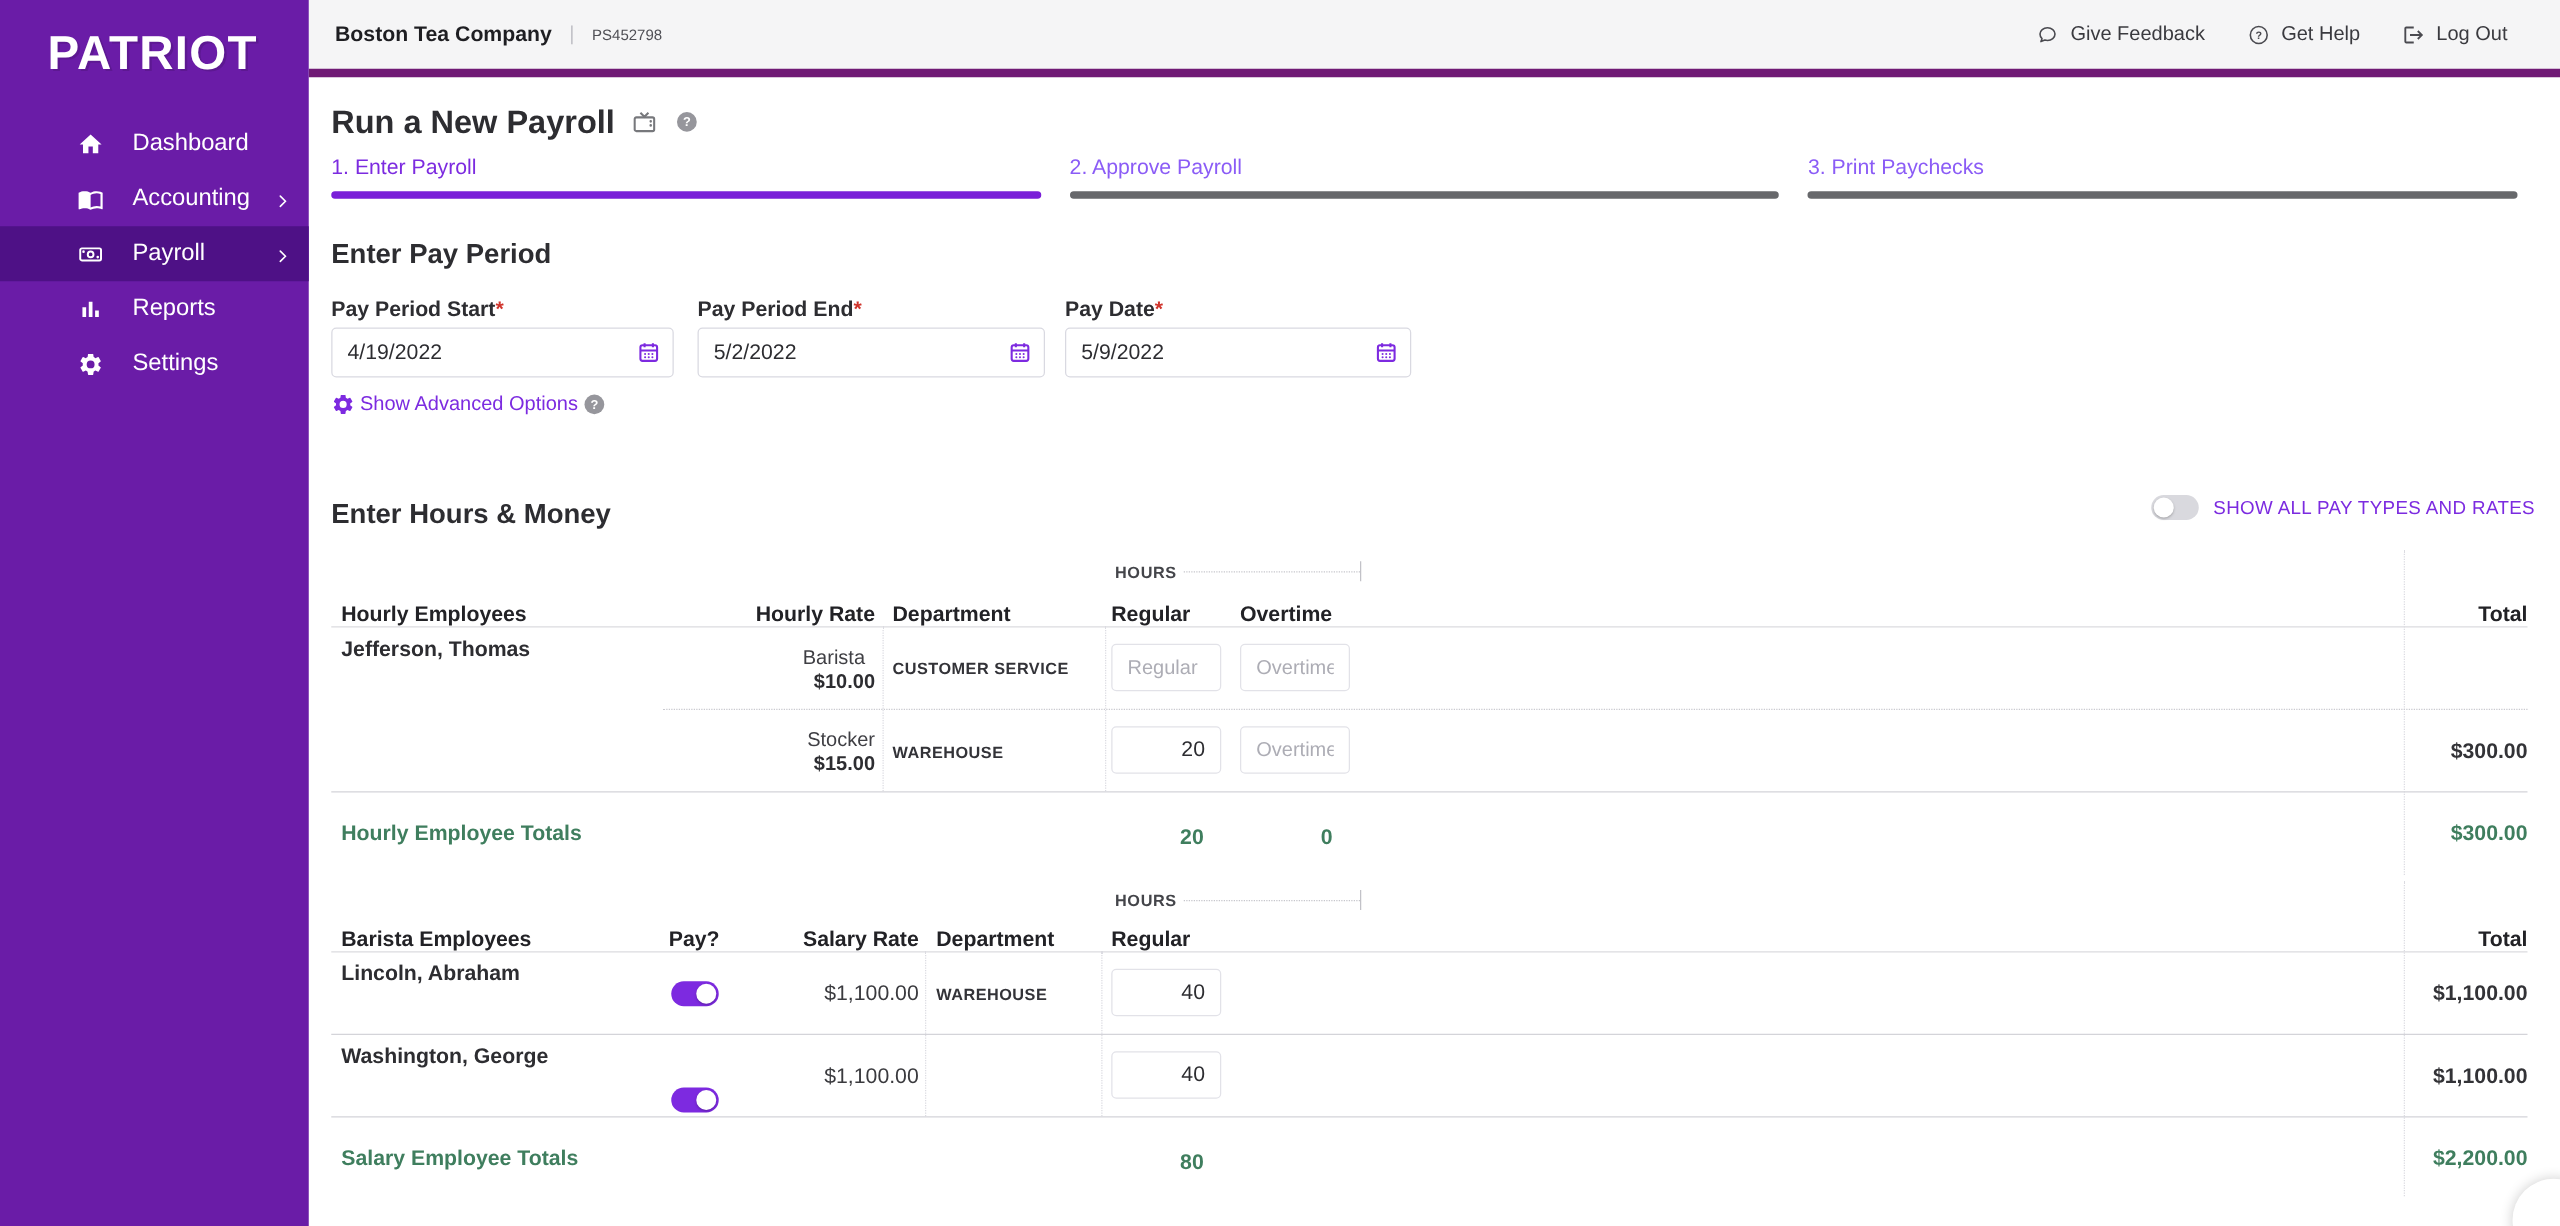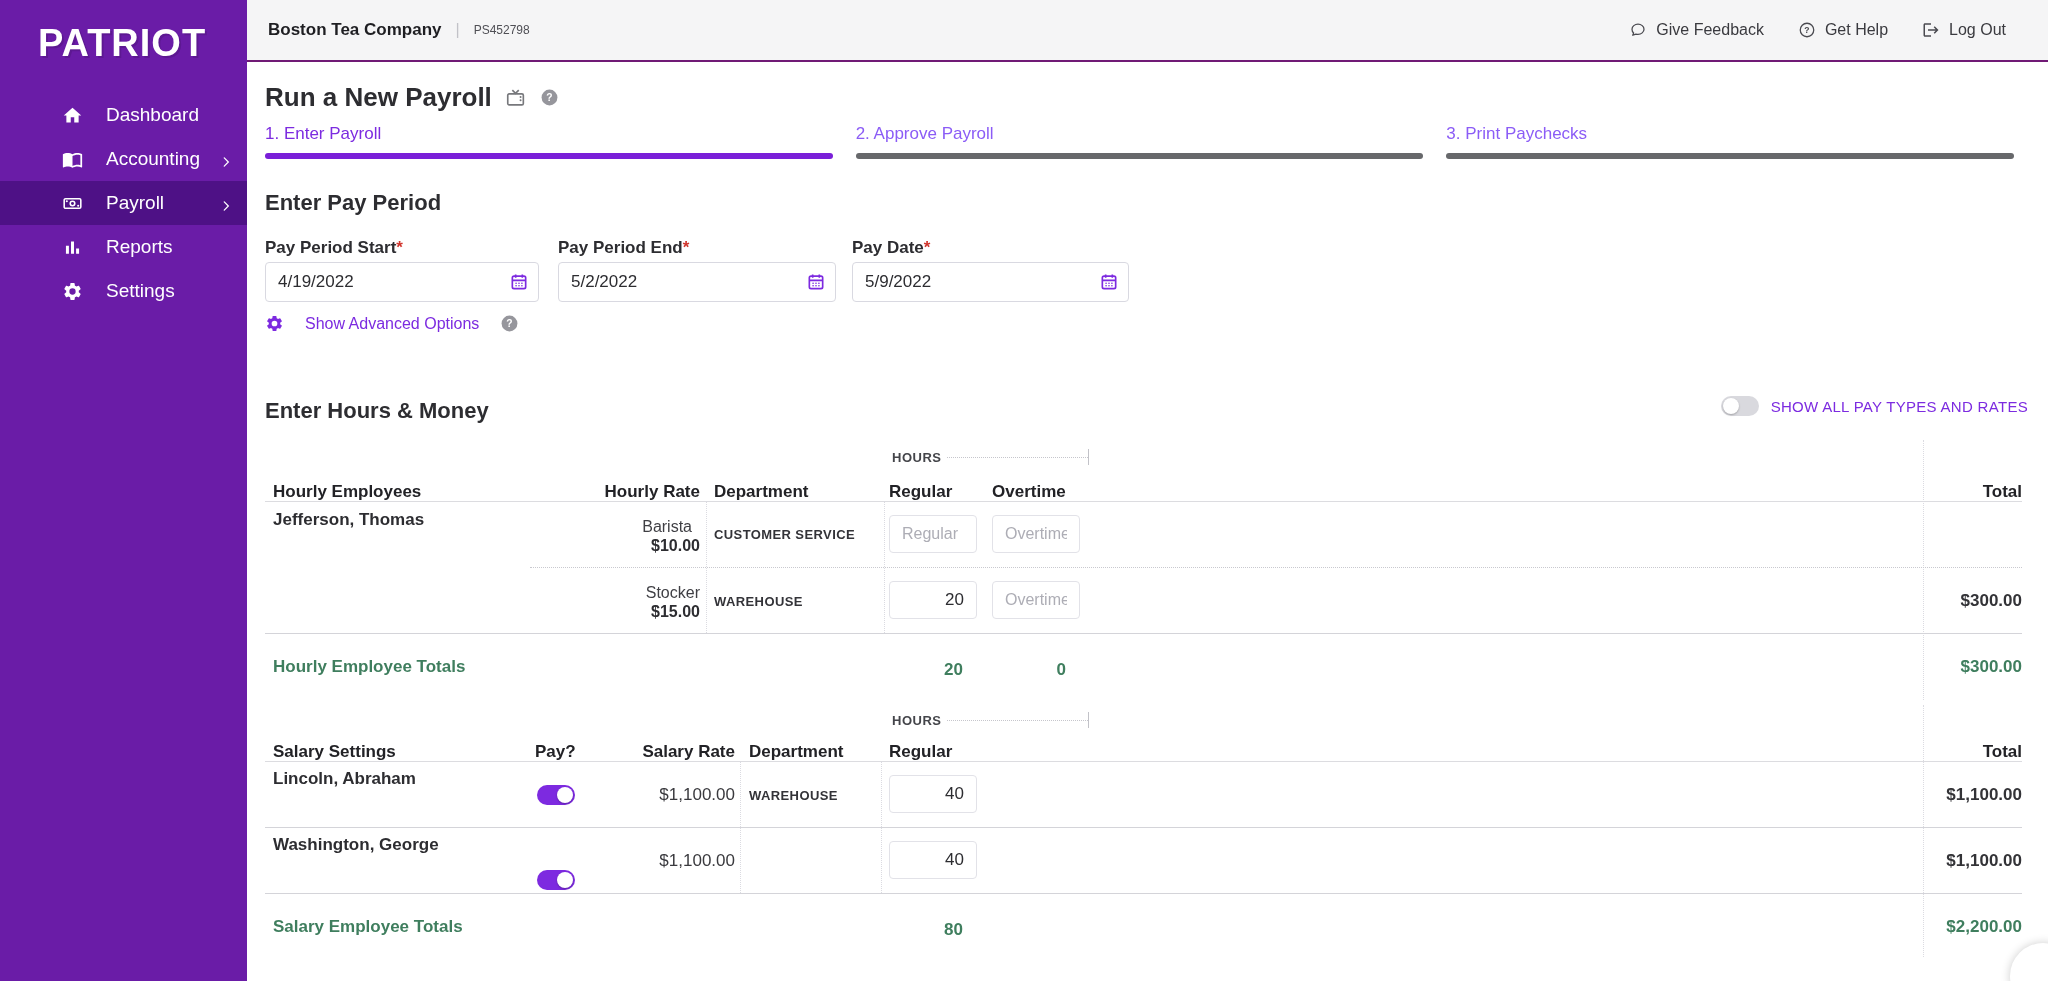--- a/index.html
+++ b/index.html
@@ -11,21 +11,21 @@
   .logo { position:absolute; left:38px; top:22px; font-size:38px; font-weight:800; letter-spacing:1px; color:#fff;
           text-shadow:2px 2px 0 rgba(0,0,0,0.12); }
   #nav { position:absolute; top:93px; left:0; width:247px; }
   .nav-item { display:flex; align-items:center; height:44px; padding:0 14px 0 62px; color:#fff; font-size:19px; cursor:pointer; }
   .nav-item.active { background:#4E1186; }
   .nav-icon { width:21px; height:21px; margin-right:23px; flex:0 0 21px; display:flex; align-items:center; }
   .nav-icon svg { width:21px; height:21px; }
   .nav-chevron { margin-left:auto; width:14px; height:14px; }
 
   
-  #topbar { position:absolute; left:247px; top:0; width:1801px; height:62px; background:#F5F5F6; border-bottom:2px solid #701a75;
+  #topbar { position:absolute; left:247px; top:0; width:1801px; height:62px; background:#F5F5F6; border-bottom:7px solid #701a75;
             display:flex; align-items:center; }
   .tb-left { display:flex; align-items:center; gap:14px; padding-left:21px; }
   .tb-company { font-size:17px; font-weight:bold; color:#1E1E22; }
   .tb-divider { color:#C2C2C8; font-size:16px; }
   .tb-account { font-size:12px; color:#4F4F55; }
   .tb-right { margin-left:auto; display:flex; align-items:center; gap:34px; padding-right:42px; }
   .tb-link { display:flex; align-items:center; gap:9px; font-size:16px; color:#3A3A3F; cursor:pointer; }
   .tb-link svg { width:18px; height:18px; }
 
   
@@ -44,21 +44,21 @@
 
   .section-heading { font-size:22px; font-weight:bold; color:#2D2D31; }
 
   .field-label { font-size:17px; font-weight:bold; color:#2D2D31; }
   .req { color:#D0342C; }
   .date-box { position:absolute; height:40px; border:1px solid #D9D9E1; border-radius:4px; background:#fff; }
   .date-box input { width:100%; height:100%; border:none; outline:none; background:transparent; font-size:17px; color:#2D2D31;
                     padding:0 36px 0 12px; font-family:"Liberation Sans", sans-serif; }
   .cal-icon { position:absolute; right:9px; top:9px; width:20px; height:20px; }
 
-  .adv-row { left:18px; top:252px; display:flex; align-items:center; gap:21px; }
+  .adv-row { left:18px; top:252px; display:flex; align-items:center; gap:4px; }
   .adv-link { font-size:16px; color:#7C2BE0; cursor:pointer; }
   .q-gray { width:19px; height:19px; display:inline-flex; }
 
   
   .switch { width:38px; height:20px; border-radius:10px; background:#D9D9DE; position:relative; cursor:pointer; }
   .switch .knob { position:absolute; top:2px; left:2px; width:16px; height:16px; border-radius:50%; background:#fff;
                   box-shadow:0 1px 2px rgba(0,0,0,0.25); }
   .switch.on { background:#7D2AE0; }
   .switch.on .knob { left:auto; right:2px; }
   .show-all-row { top:334px; right:20px; display:flex; align-items:center; gap:12px; }
@@ -357,21 +357,21 @@
 
     <div class="abs total-v green" style="left:26px; top:595px;">Hourly Employee Totals</div>
     <div class="abs total-v green tright" style="left:616px; top:598px; width:100px;">20</div>
     <div class="abs total-v green tright" style="left:719px; top:598px; width:100px;">0</div>
     <div class="abs total-v green tright" style="left:1625px; top:595px; width:150px;">$300.00</div>
 
     <div class="abs hours-label" style="left:645px; top:651px;">HOURS</div>
     <div class="hours-line" style="left:700px; top:658px;"></div>
     <div class="hours-tick" style="left:841px; top:650px;"></div>
 
-    <div class="abs th" style="left:26px; top:680px;">Salary Settings</div>
+    <div class="abs th" style="left:26px; top:680px;">Barista Employees</div>
     <div class="abs th" style="left:288px; top:680px;">Pay?</div>
     <div class="abs th tright" style="left:300px; top:680px; width:188px;padding-left:36px;">Salary Rate</div>
     <div class="abs th" style="left:502px; top:680px;">Department</div>
     <div class="abs th" style="left:642px; top:680px;">Regular</div>
     <div class="abs th tright" style="left:1625px; top:680px; width:150px;">Total</div>
 
     <div class="hline" style="left:18px; top:699px; width:1757px;"></div>
     <div class="vline" style="left:493px; top:699px; height:132px;"></div>
     <div class="vline" style="left:634px; top:699px; height:132px;"></div>
     <div class="vline" style="left:1676px; top:643px; height:252px;"></div>

